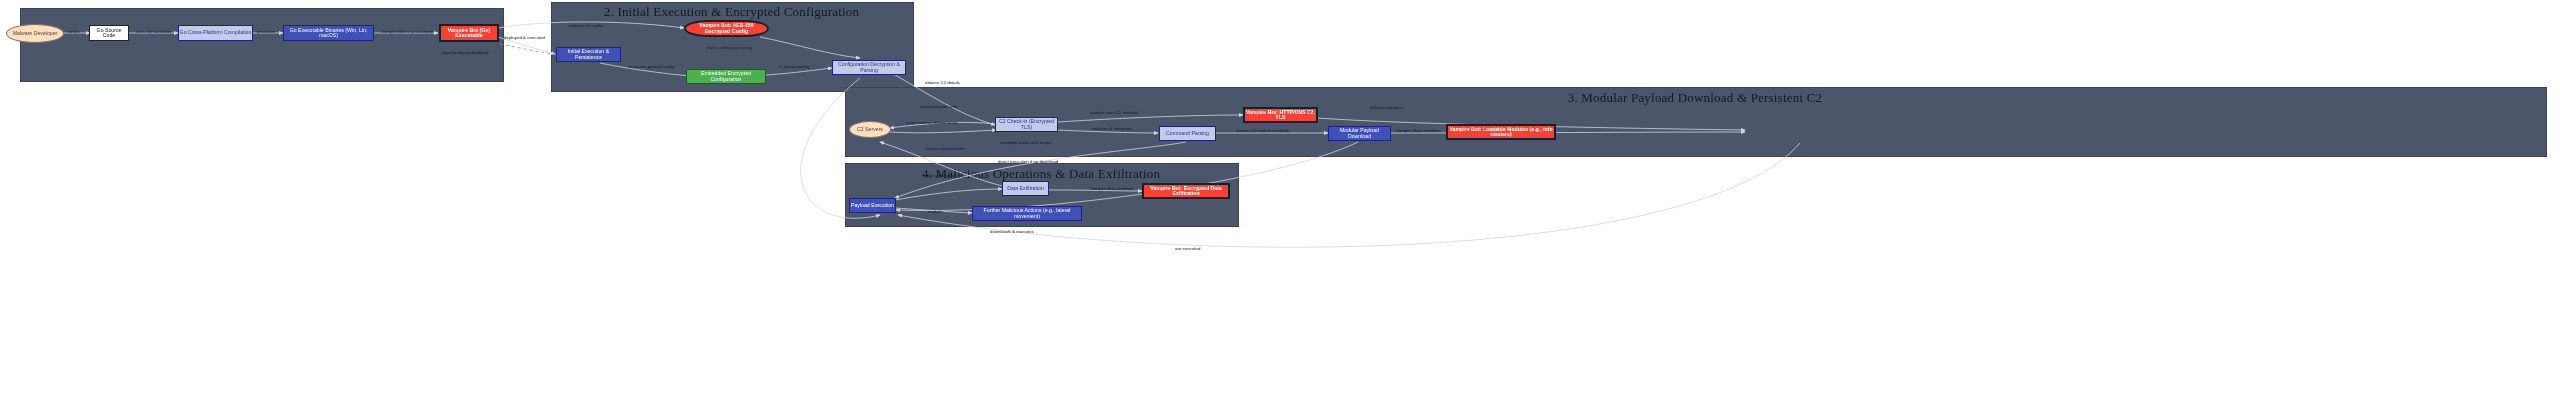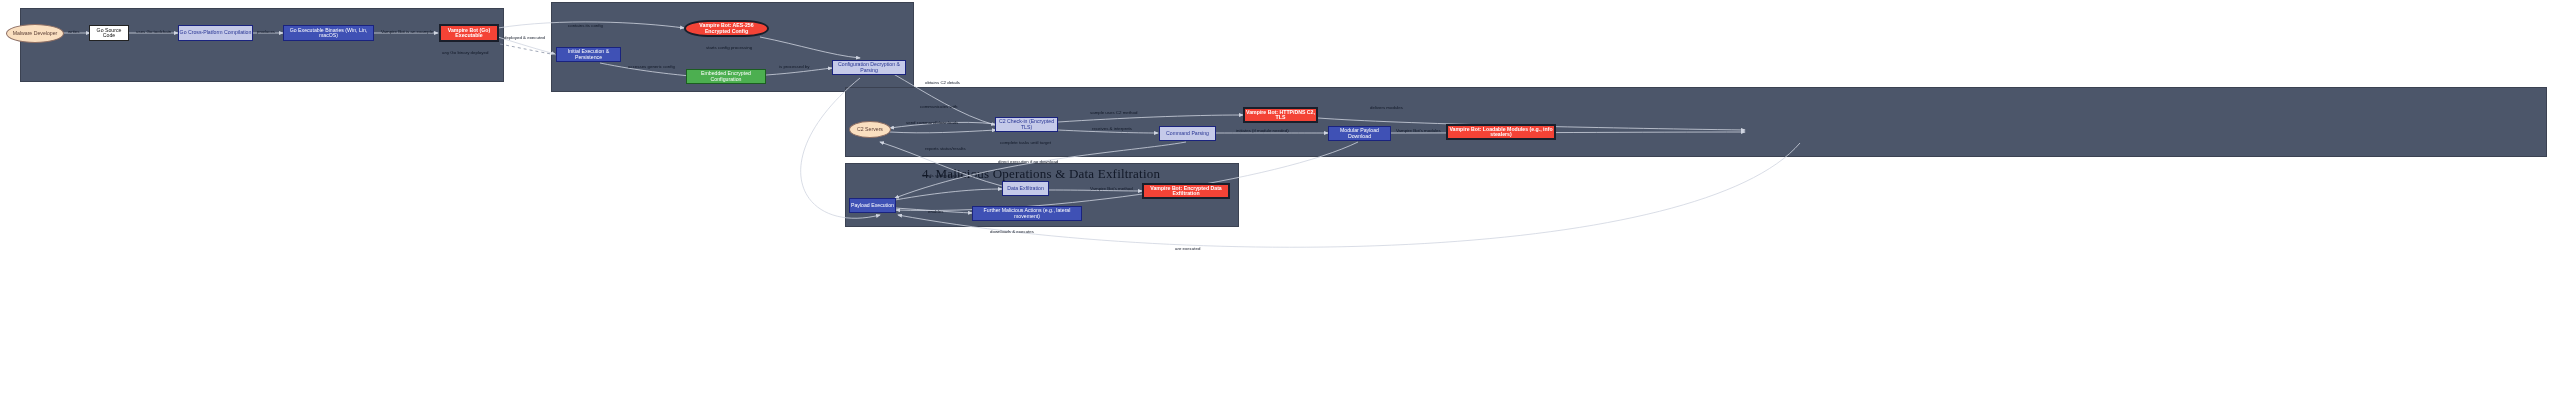--- a/index.html
+++ b/index.html
@@ -31,23 +31,25 @@
 </head>
 <body>
 
 <div id="canvas">
 
   <div class="cluster" style="left:20px;top:8px;width:482px;height:72px;">
   </div>
 
   <div class="cluster" style="left:551px;top:2px;width:361px;height:88px;">
   </div>
+  <div class="cluster-title" style="left:551px;top:4px;width:361px;">2. Initial Execution &amp; Encrypted Configuration</div>
 
   <div class="cluster" style="left:845px;top:87px;width:1700px;height:68px;">
   </div>
+  <div class="cluster-title" style="left:845px;top:90px;width:1700px;">3. Modular Payload Download &amp; Persistent C2</div>
 
   <div class="cluster" style="left:845px;top:163px;width:392px;height:62px;">
   </div>
   <div class="cluster-title" style="left:845px;top:166px;width:392px;">4. Malicious Operations &amp; Data Exfiltration</div>
 
   <svg class="edges" viewBox="0 0 2560 414">
     <defs>
       <marker id="ah" markerWidth="6" markerHeight="5" refX="5" refY="2.5" orient="auto">
         <path d="M0,0 L6,2.5 L0,5 z" fill="#cfd4e0"></path>
       </marker>

